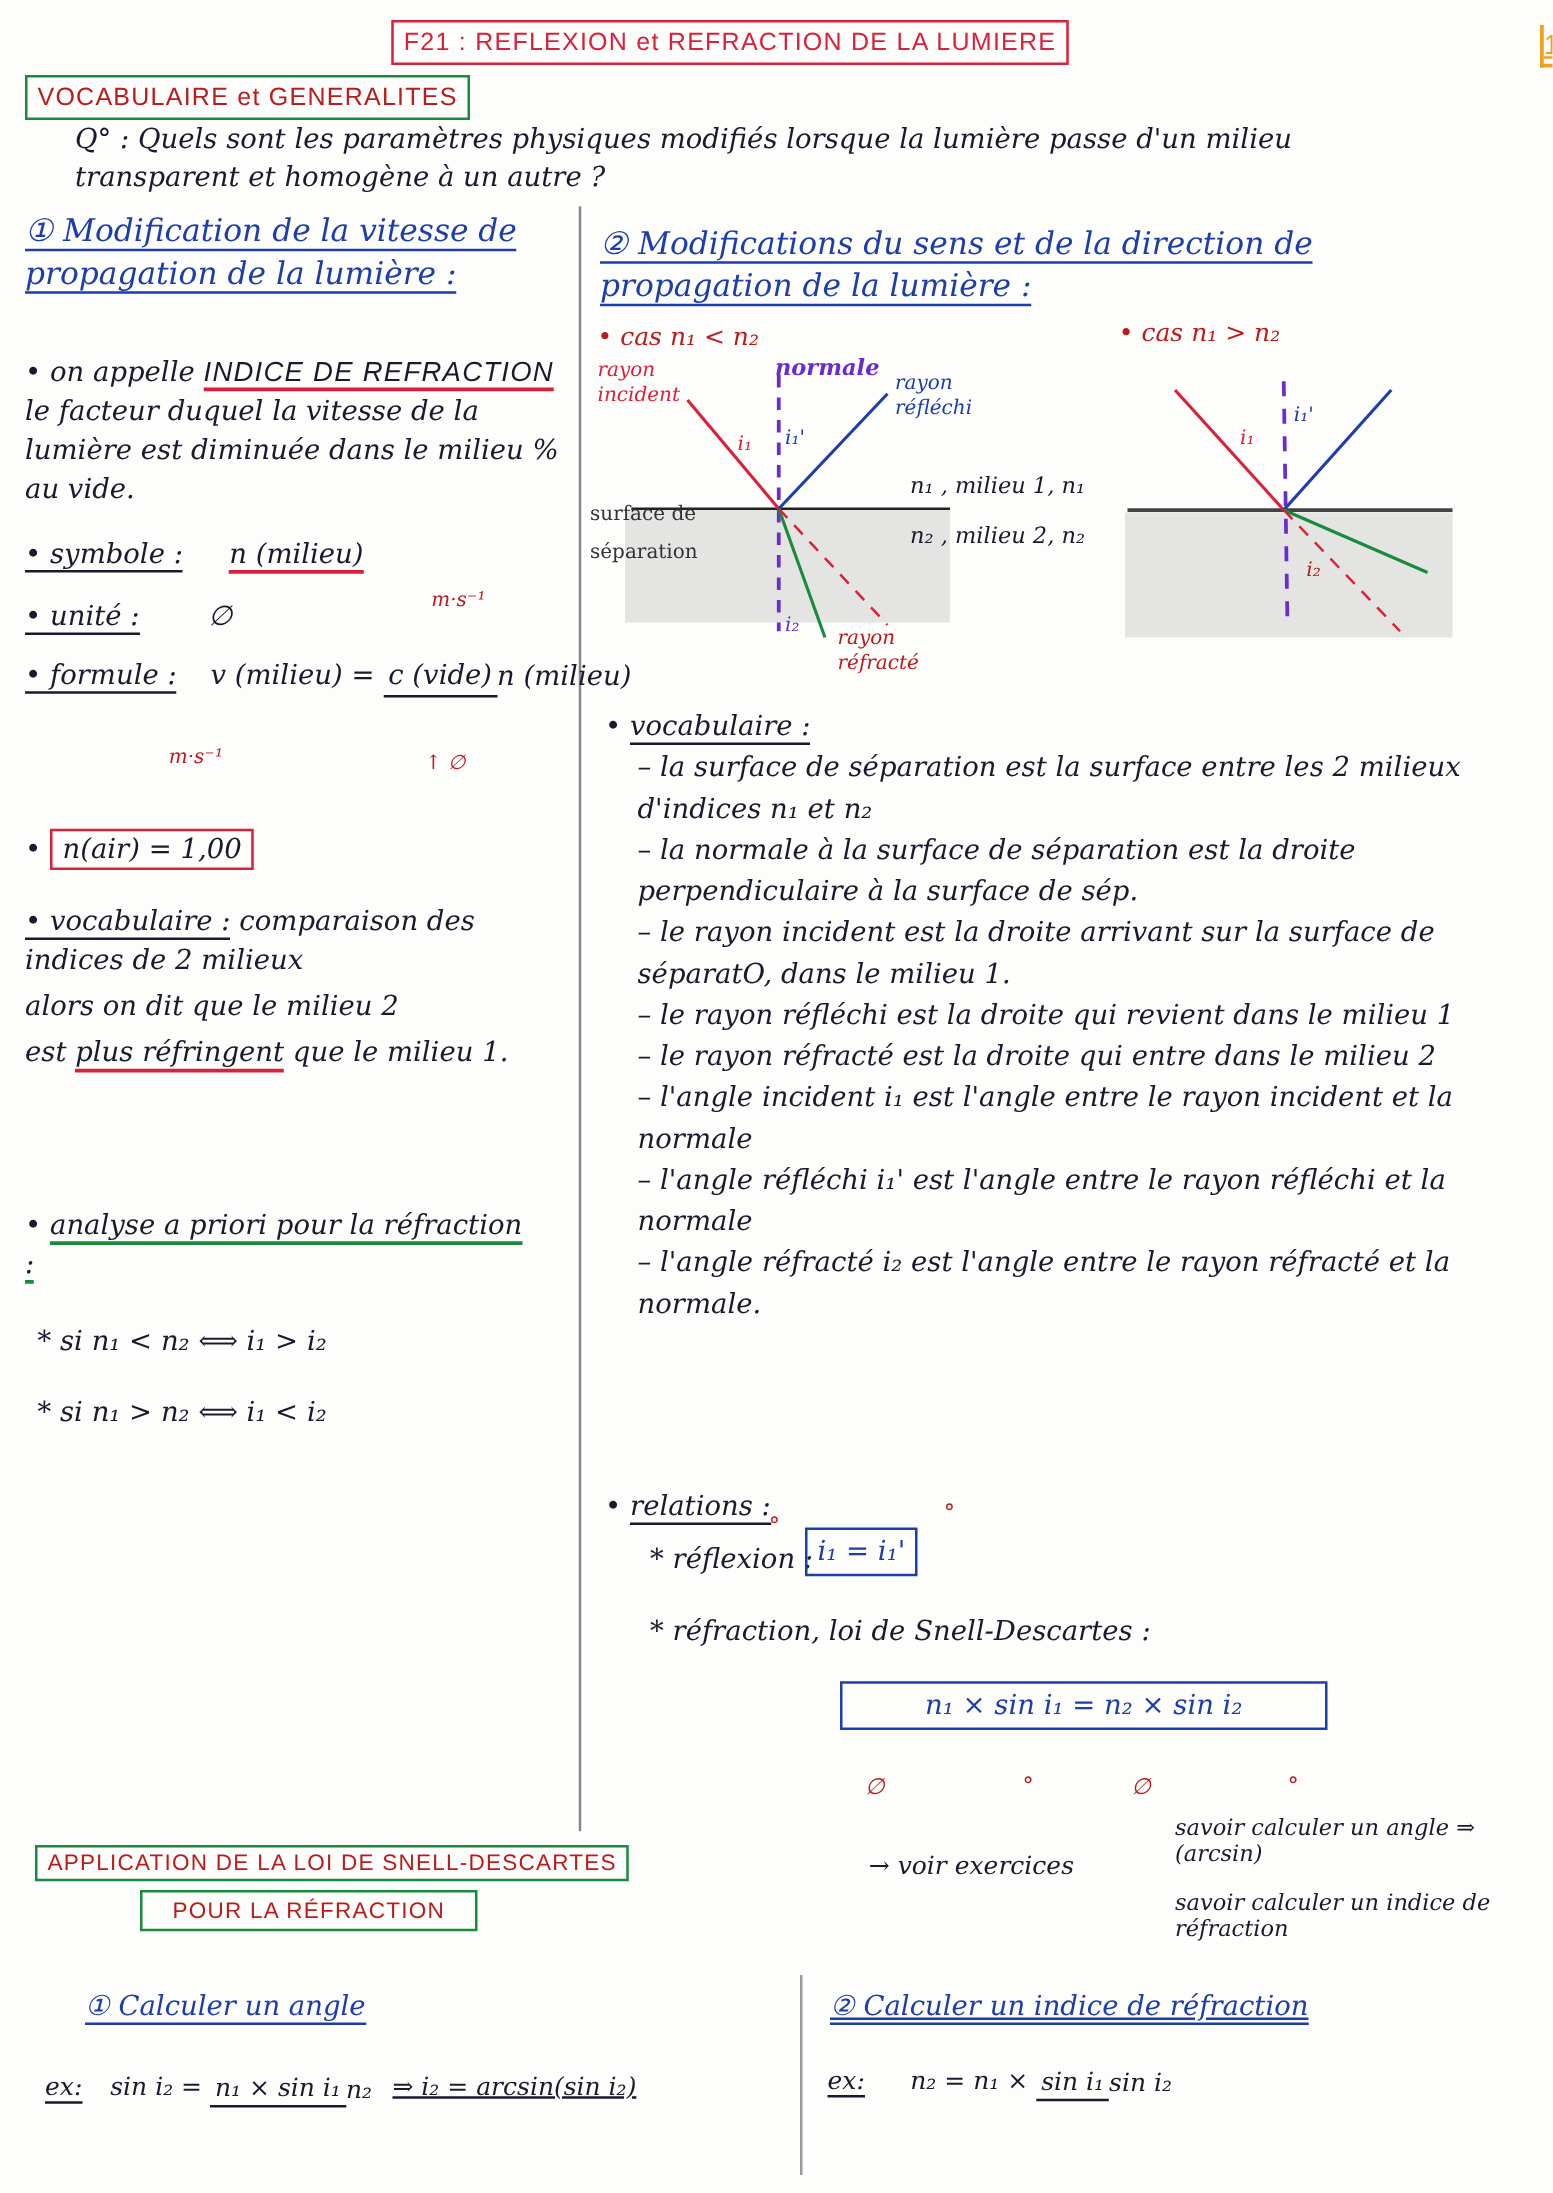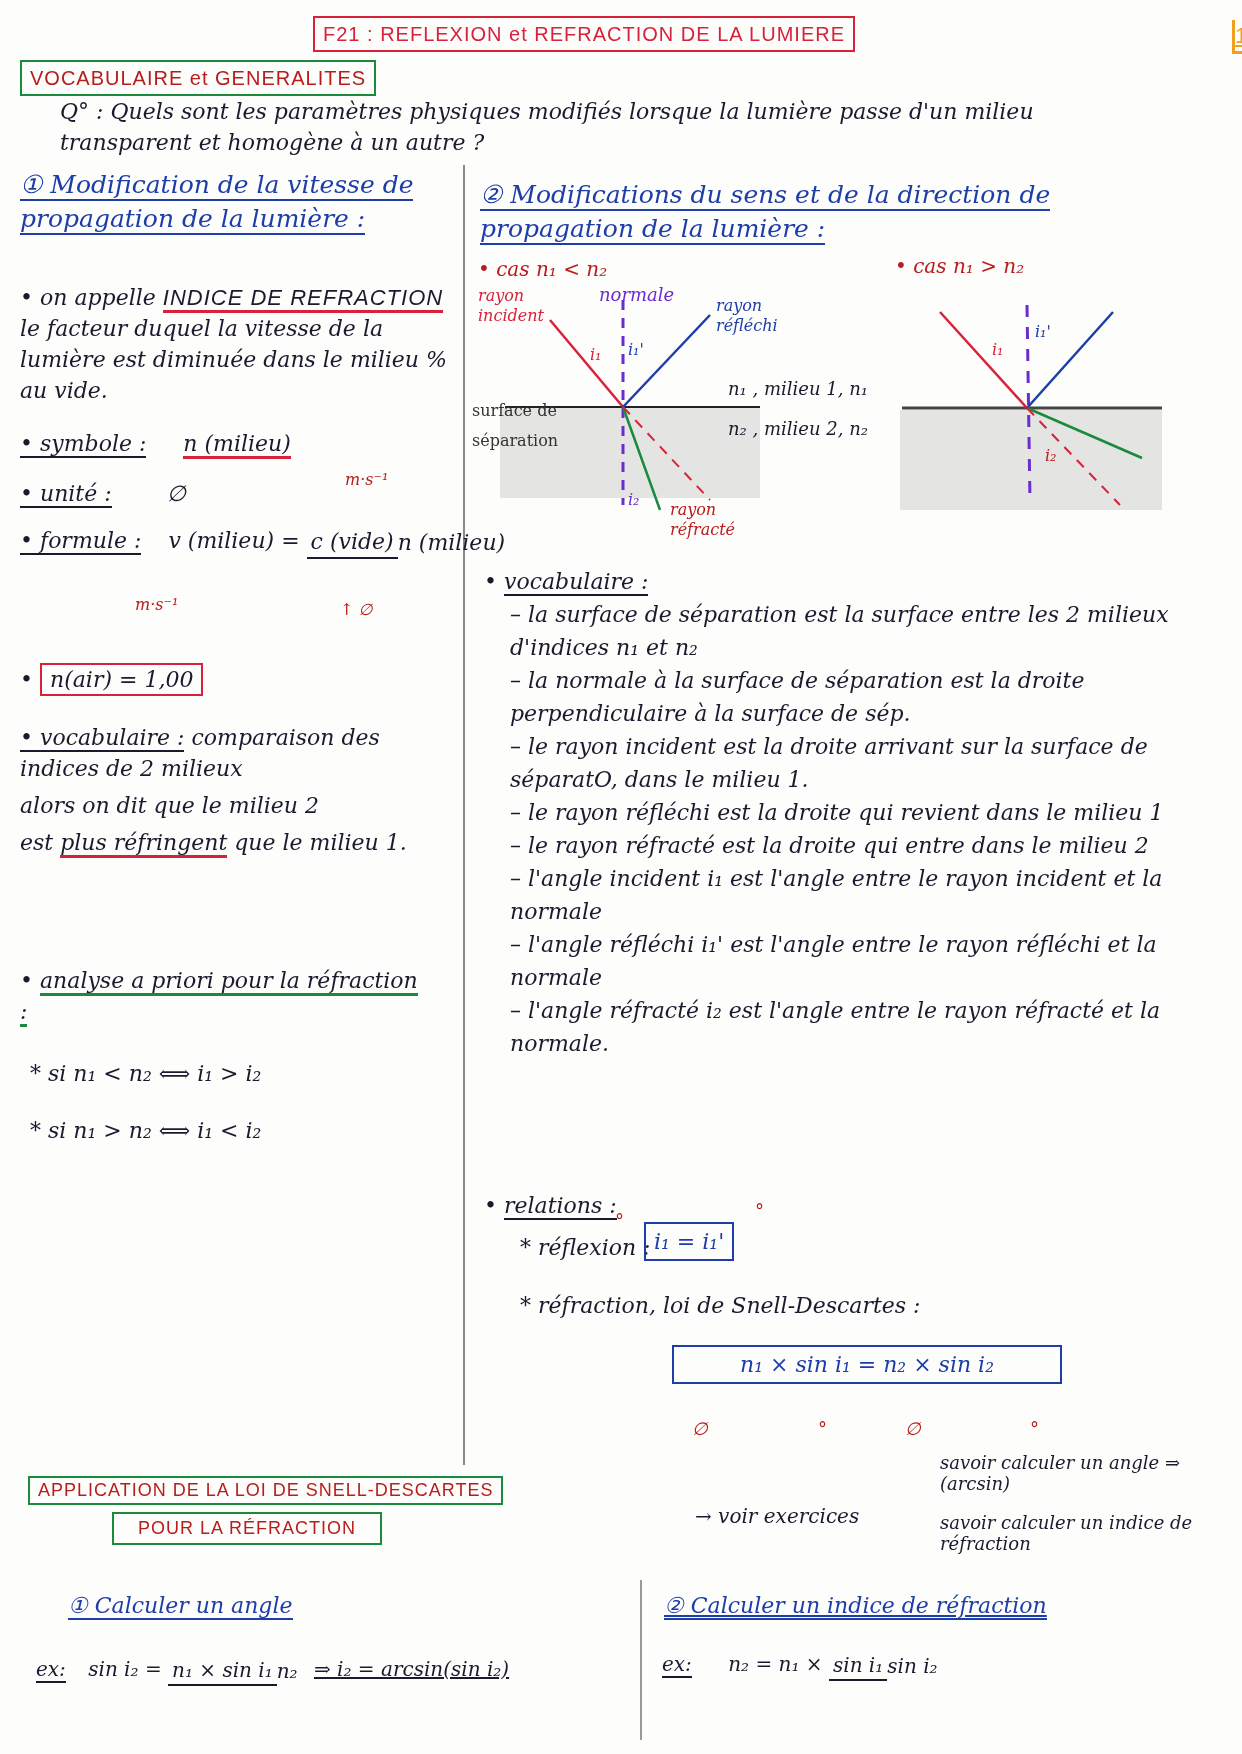--- a/index.html
+++ b/index.html
@@ -90,21 +90,21 @@
 <svg class="abs" style="left:470px;top:280px;" width="430" height="270">
   <rect x="30" y="128" width="260" height="90" fill="#d8d8d8" opacity="0.7"></rect>
   <line x1="35" y1="127" x2="290" y2="127" stroke="#222" stroke-width="2"></line>
   <line x1="153" y1="20" x2="153" y2="225" stroke="#6a2ccf" stroke-width="3" stroke-dasharray="10,8"></line>
   <line x1="80" y1="40" x2="153" y2="127" stroke="#d8213b" stroke-width="2.5"></line>
   <line x1="153" y1="127" x2="240" y2="35" stroke="#1d3da8" stroke-width="2.5"></line>
   <line x1="153" y1="127" x2="190" y2="230" stroke="#1a8a3c" stroke-width="2.5"></line>
   <line x1="153" y1="127" x2="240" y2="220" stroke="#d8213b" stroke-width="2" stroke-dasharray="10,8"></line>
 </svg>
 <div class="abs hand red t16" style="left:478px;top:286px;width:80px;line-height:20px;">rayon incident</div>
-<div class="abs hand purple t18" style="left:599px;top:284px;">normale</div>
+<div class="abs hand purple t18" style="left:620px;top:284px;font-weight:bold;">normale</div>
 <div class="abs hand blue t16" style="left:716px;top:296px;width:80px;line-height:20px;">rayon réfléchi</div>
 <div class="abs hand red t16" style="left:590px;top:345px;">i₁</div>
 <div class="abs hand blue t16" style="left:628px;top:340px;">i₁'</div>
 <div class="abs t16" style="left:472px;top:380px;width:110px;line-height:30px;color:#333;margin-top:16px;">surface de séparation</div>
 <div class="abs hand t18" style="left:728px;top:378px;">n₁ , milieu 1, n₁</div>
 <div class="abs hand t18" style="left:728px;top:418px;">n₂ , milieu 2, n₂</div>
 <div class="abs hand purple t16" style="left:628px;top:490px;">i₂</div>
 <div class="abs hand green t16" style="left:670px;top:500px;width:80px;line-height:20px;">rayon réfracté</div>
 
 <svg class="abs" style="left:880px;top:280px;" width="362" height="240">
@@ -144,21 +144,21 @@
 
 <div class="abs hand t22" style="left:520px;top:1290px;">* réfraction, loi de Snell-Descartes :</div>
 <div class="abs hand blue t22 box" style="left:672px;top:1345px;width:370px;border-color:#1d3da8;text-align:center;">n₁ × sin i₁ = n₂ × sin i₂</div>
 <div class="abs hand green t18" style="left:692px;top:1418px;">∅</div>
 <div class="abs hand green t18" style="left:818px;top:1418px;">°</div>
 <div class="abs hand green t18" style="left:905px;top:1418px;">∅</div>
 <div class="abs hand green t18" style="left:1030px;top:1418px;">°</div>
 
 <div class="abs caps green box t18" style="left:28px;top:1476px;border-color:#1a8a3c;">APPLICATION DE LA LOI DE SNELL-DESCARTES</div>
 <div class="abs caps green box t18" style="left:112px;top:1512px;border-color:#1a8a3c;padding:4px 24px;">POUR LA RÉFRACTION</div>
-<div class="abs hand t20" style="left:695px;top:1478px;margin-top:24px;">→ voir exercices</div>
+<div class="abs hand t20" style="left:695px;top:1478px;">→ voir exercices</div>
 <div class="abs hand t18" style="left:940px;top:1452px;width:300px;">savoir calculer un angle ⇒ (arcsin)</div>
 <div class="abs hand t18" style="left:940px;top:1512px;width:300px;">savoir calculer un indice de réfraction</div>
 
 <div class="vline" style="left:640px;top:1580px;height:160px;background:#999;"></div>
 
 <div class="abs hand blue t22" style="left:68px;top:1590px;">
   <span class="ul-blue">① Calculer un angle</span>
 </div>
 <div class="abs hand t20" style="left:36px;top:1655px;white-space:nowrap;">
   <span class="ul-black">ex:</span>

